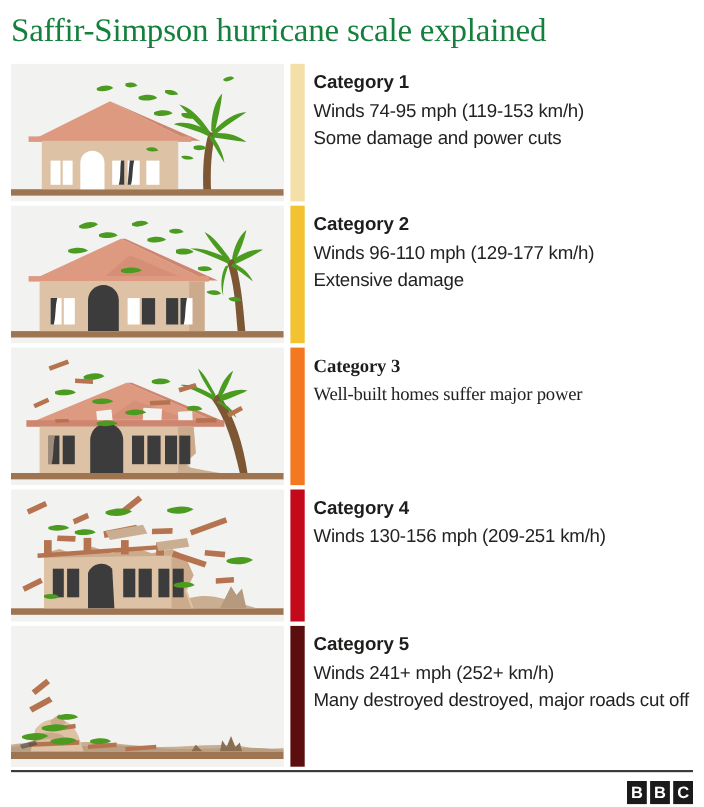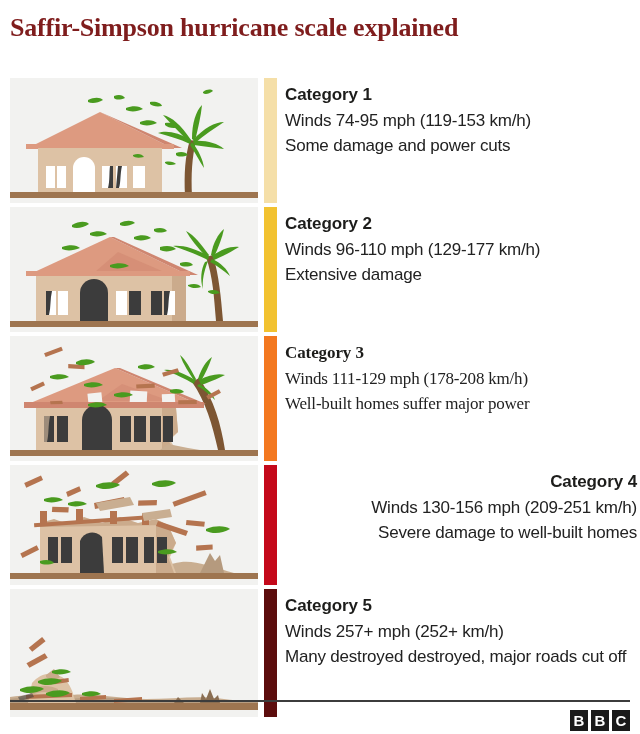--- a/index.html
+++ b/index.html
@@ -17,23 +17,23 @@
   }
 
   
   .page-title {
     position: absolute;
     left: 10px;
     top: 8px;
     width: 620px;
     height: 44px;
     font-family: "Liberation Serif", serif;
-    font-size: 26px;
-    font-weight: 700;
-    color: #7f1d1d;
+    font-size: 30px;
+    font-weight: 400;
+    color: #15803d;
     letter-spacing: -0.2px;
     line-height: 40px;
     white-space: nowrap;
   }
 
   
   .scale-list {
     position: absolute;
     left: 0;
     top: 58px;
@@ -117,21 +117,21 @@
     text-align: center;
   }
 </style>
 </head>
 <body>
 
 <div class="page-title">Saffir-Simpson hurricane scale explained</div>
 
 <div class="scale-list">
 
-  <div class="scale-row" style="height:125px;margin-top:20px;">
+  <div class="scale-row" style="height:125px;">
     <div class="illustration" style="height:125px;">
       <svg width="248" height="125" viewBox="0 0 248 125">
         <rect x="0" y="0" width="248" height="125" fill="#f2f2f0"></rect>
 
         <path d="M175 118 C174 96 175 78 180 62 L186 63 C182 79 181 97 182 118 Z" fill="#7d5633"></path>
 
         <g fill="#4a9b1f">
           <path d="M181 62 C168 54 156 52 148 55 C158 58 170 61 180 66 Z"></path>
           <path d="M181 62 C171 47 162 39 153 37 C160 45 170 54 179 65 Z"></path>
           <path d="M182 61 C182 45 186 33 192 27 C191 38 188 50 185 63 Z"></path>
@@ -300,21 +300,20 @@
           <path d="M128 30 C135 27 142 28 145 31 C139 34 132 34 128 32 Z"></path>
           <path d="M104 58 C112 55 120 56 123 59 C116 62 108 62 104 60 Z"></path>
           <path d="M78 68 C86 65 94 66 97 69 C90 72 82 72 78 70 Z"></path>
           <path d="M160 54 C166 52 172 53 174 56 C169 58 163 58 160 56 Z"></path>
         </g>
       </svg>
     </div>
     <div class="colorbar" style="height:125px;background:#f37820;"></div>
     <div class="row-text" style="padding-top:6px;">
       <p class="cat-name">Category 3</p>
-      <p class="cat-winds">Winds 111-129 mph (178-208 km/h)</p>
       <p class="cat-desc">Well-built homes suffer major power</p>
     </div>
   </div>
 
   <div class="scale-row" style="height:120px;">
     <div class="illustration" style="height:120px;">
       <svg width="248" height="120" viewBox="0 0 248 120">
         <rect x="0" y="0" width="248" height="120" fill="#f2f2f0"></rect>
 
         <rect x="0" y="108" width="248" height="6" fill="#9e7550"></rect>
@@ -366,24 +365,23 @@
           <path d="M58 38 C66 35 74 36 77 39 C70 42 62 42 58 40 Z"></path>
           <path d="M86 20 C96 16 106 17 110 20 C102 25 92 25 86 22 Z"></path>
           <path d="M142 18 C152 14 162 15 166 18 C158 23 148 23 142 20 Z"></path>
           <path d="M196 64 C206 60 216 61 220 64 C212 69 202 69 196 66 Z"></path>
           <path d="M148 86 C156 83 164 84 167 87 C160 90 152 90 148 88 Z"></path>
           <path d="M30 96 C36 94 42 95 44 98 C39 100 33 100 30 98 Z"></path>
         </g>
       </svg>
     </div>
     <div class="colorbar" style="height:120px;background:#c4091a;"></div>
-    <div class="row-text" style="padding-top:6px;text-align:right;">
+    <div class="row-text" style="padding-top:6px;">
       <p class="cat-name">Category 4</p>
       <p class="cat-winds">Winds 130-156 mph (209-251 km/h)</p>
-      <p class="cat-desc">Severe damage to well-built homes</p>
     </div>
   </div>
 
   <div class="scale-row" style="height:128px;">
     <div class="illustration" style="height:128px;">
       <svg width="248" height="128" viewBox="0 0 248 128">
         <rect x="0" y="0" width="248" height="128" fill="#f2f2f0"></rect>
 
         <rect x="0" y="114" width="248" height="7" fill="#9e7550"></rect>
         <rect x="0" y="121" width="248" height="7" fill="#f2f2f0"></rect>
@@ -413,21 +411,21 @@
           <path d="M36 104 C46 100 56 101 60 104 C52 109 42 109 36 106 Z"></path>
           <path d="M72 104 C80 101 88 102 91 105 C84 108 76 108 72 106 Z"></path>
           <path d="M42 82 C50 79 58 80 61 83 C54 86 46 86 42 84 Z"></path>
         </g>
         <path d="M8 108 L22 104 L24 108 L10 112 Z" fill="#3c3c3c" opacity="0.55"></path>
       </svg>
     </div>
     <div class="colorbar" style="height:128px;background:#5c0d0d;"></div>
     <div class="row-text" style="padding-top:6px;">
       <p class="cat-name">Category 5</p>
-      <p class="cat-winds">Winds 257+ mph (252+ km/h)</p>
+      <p class="cat-winds">Winds 241+ mph (252+ km/h)</p>
       <p class="cat-desc">Many destroyed destroyed, major roads cut off</p>
     </div>
   </div>
 
 </div>
 
 <div class="footer">
   <div class="footer-rule"></div>
   <div class="bbc-logo">
     <div class="bbc-block">B</div>

